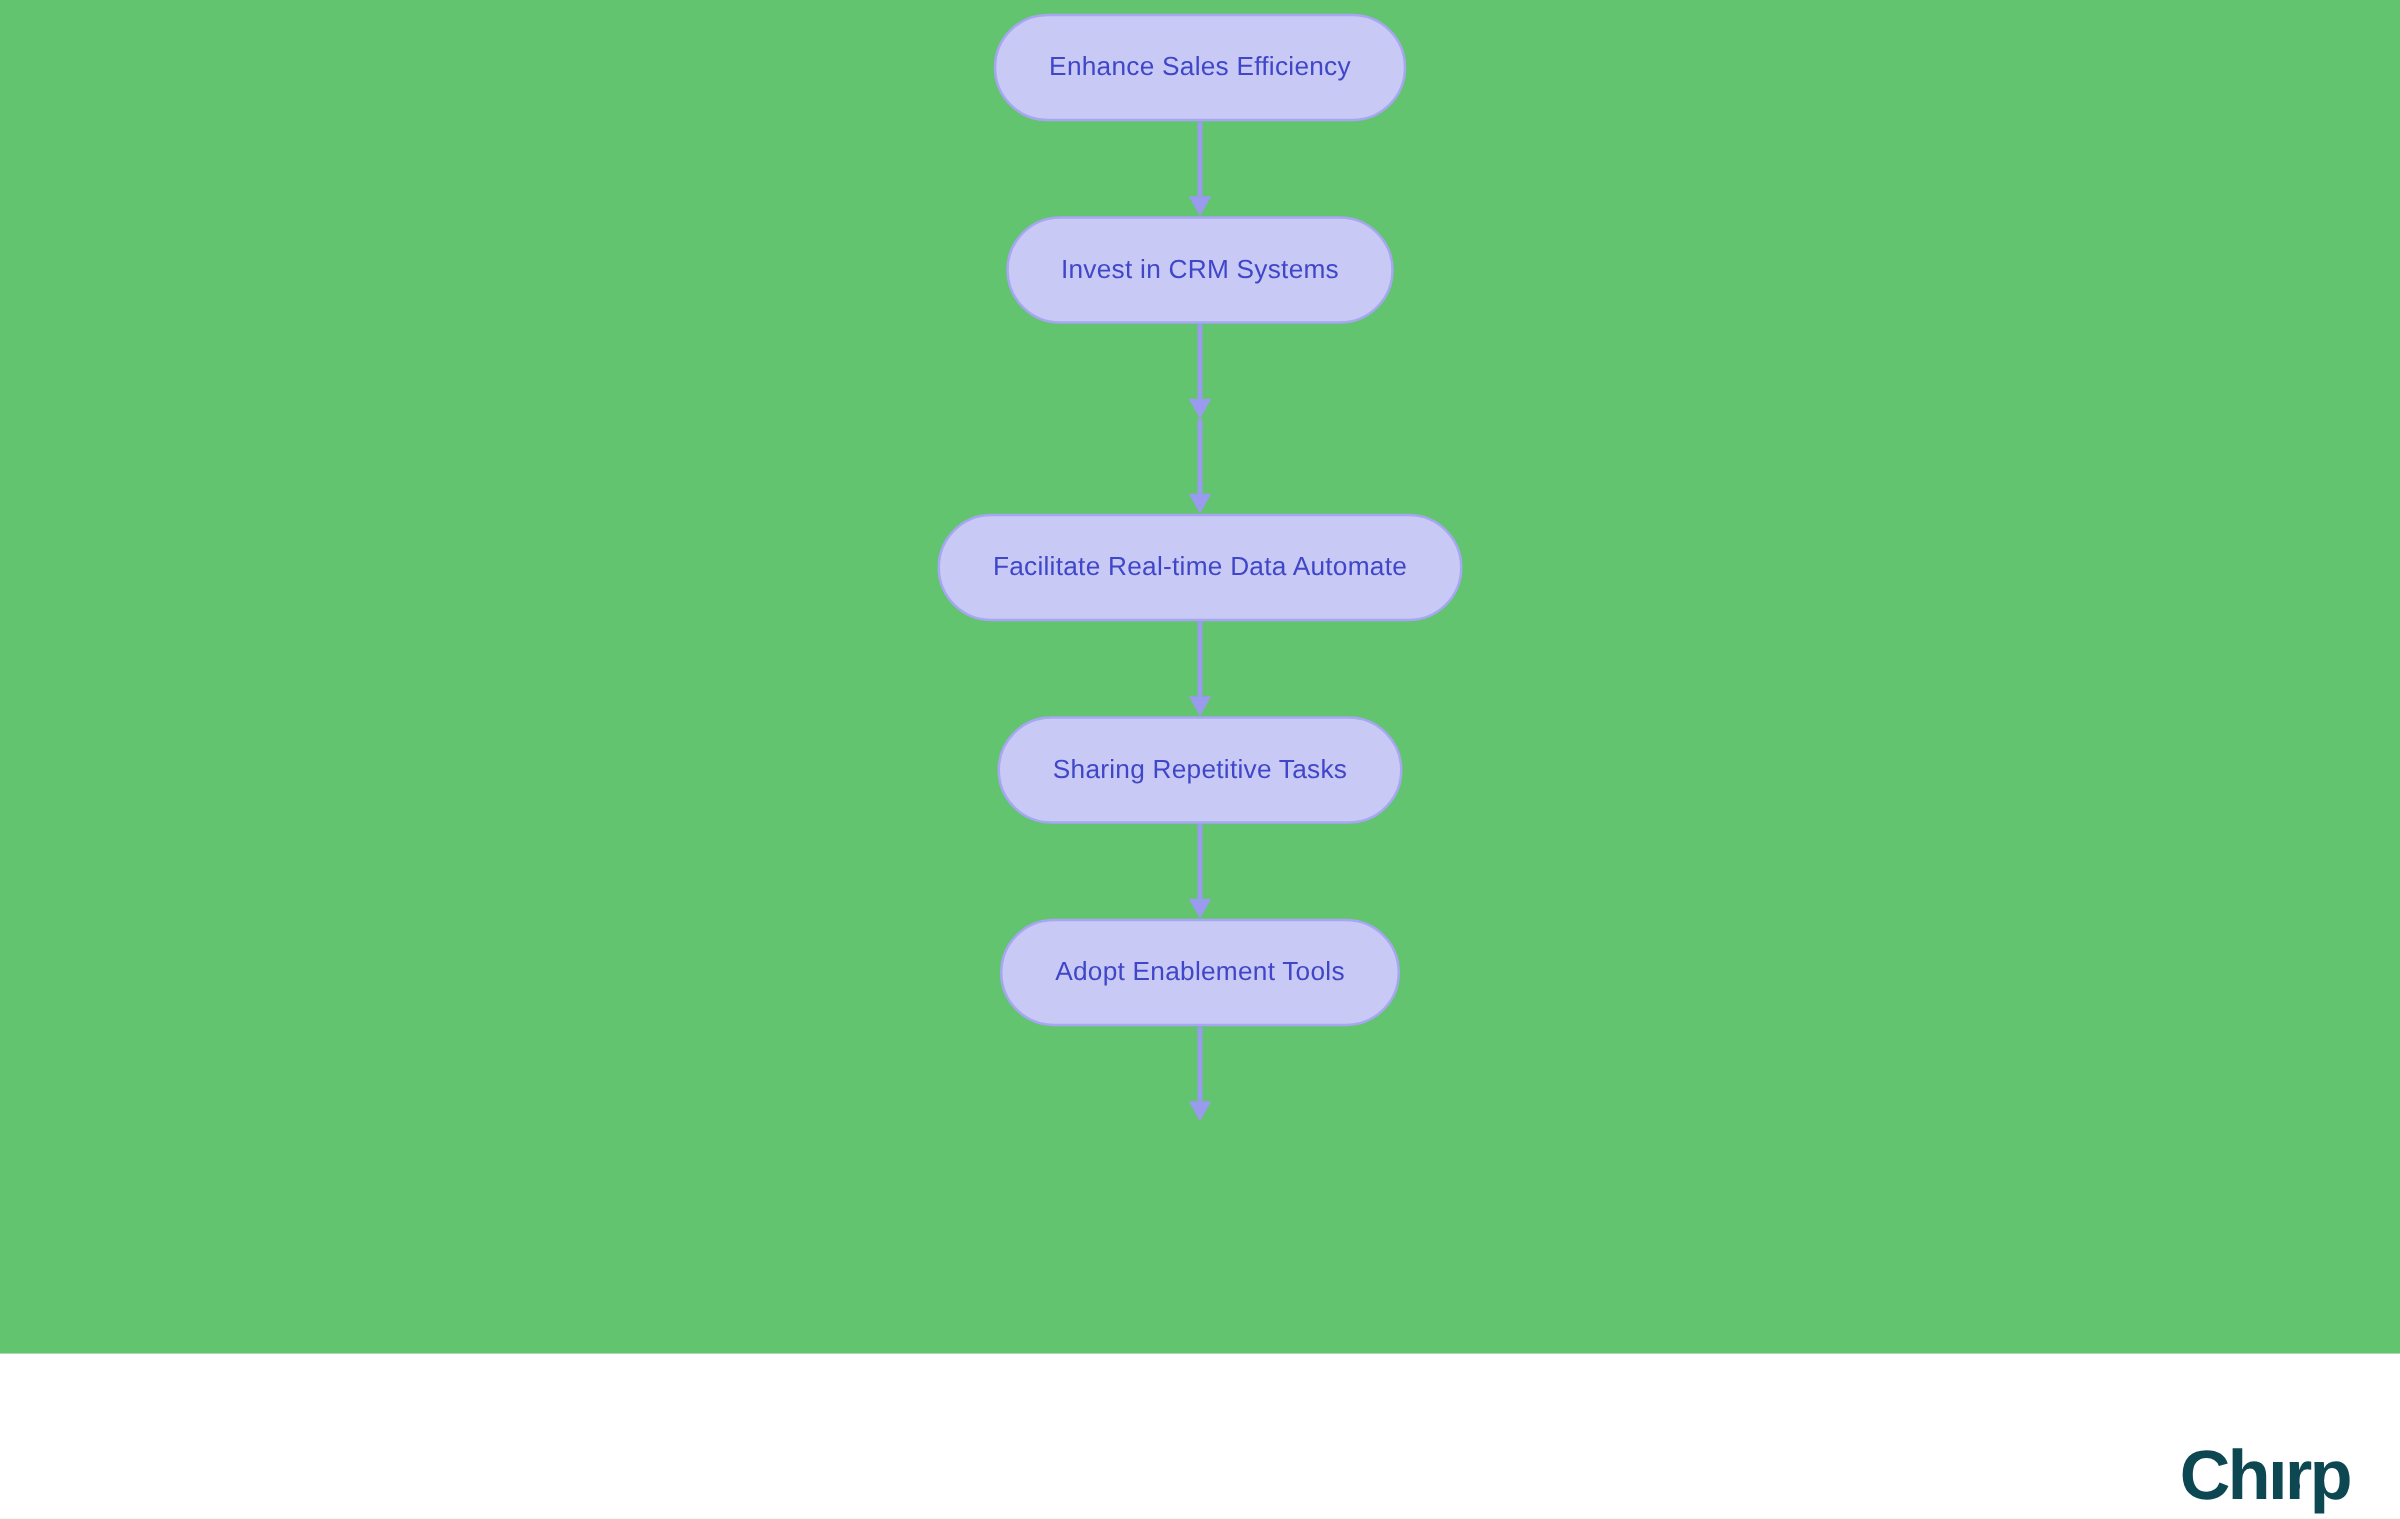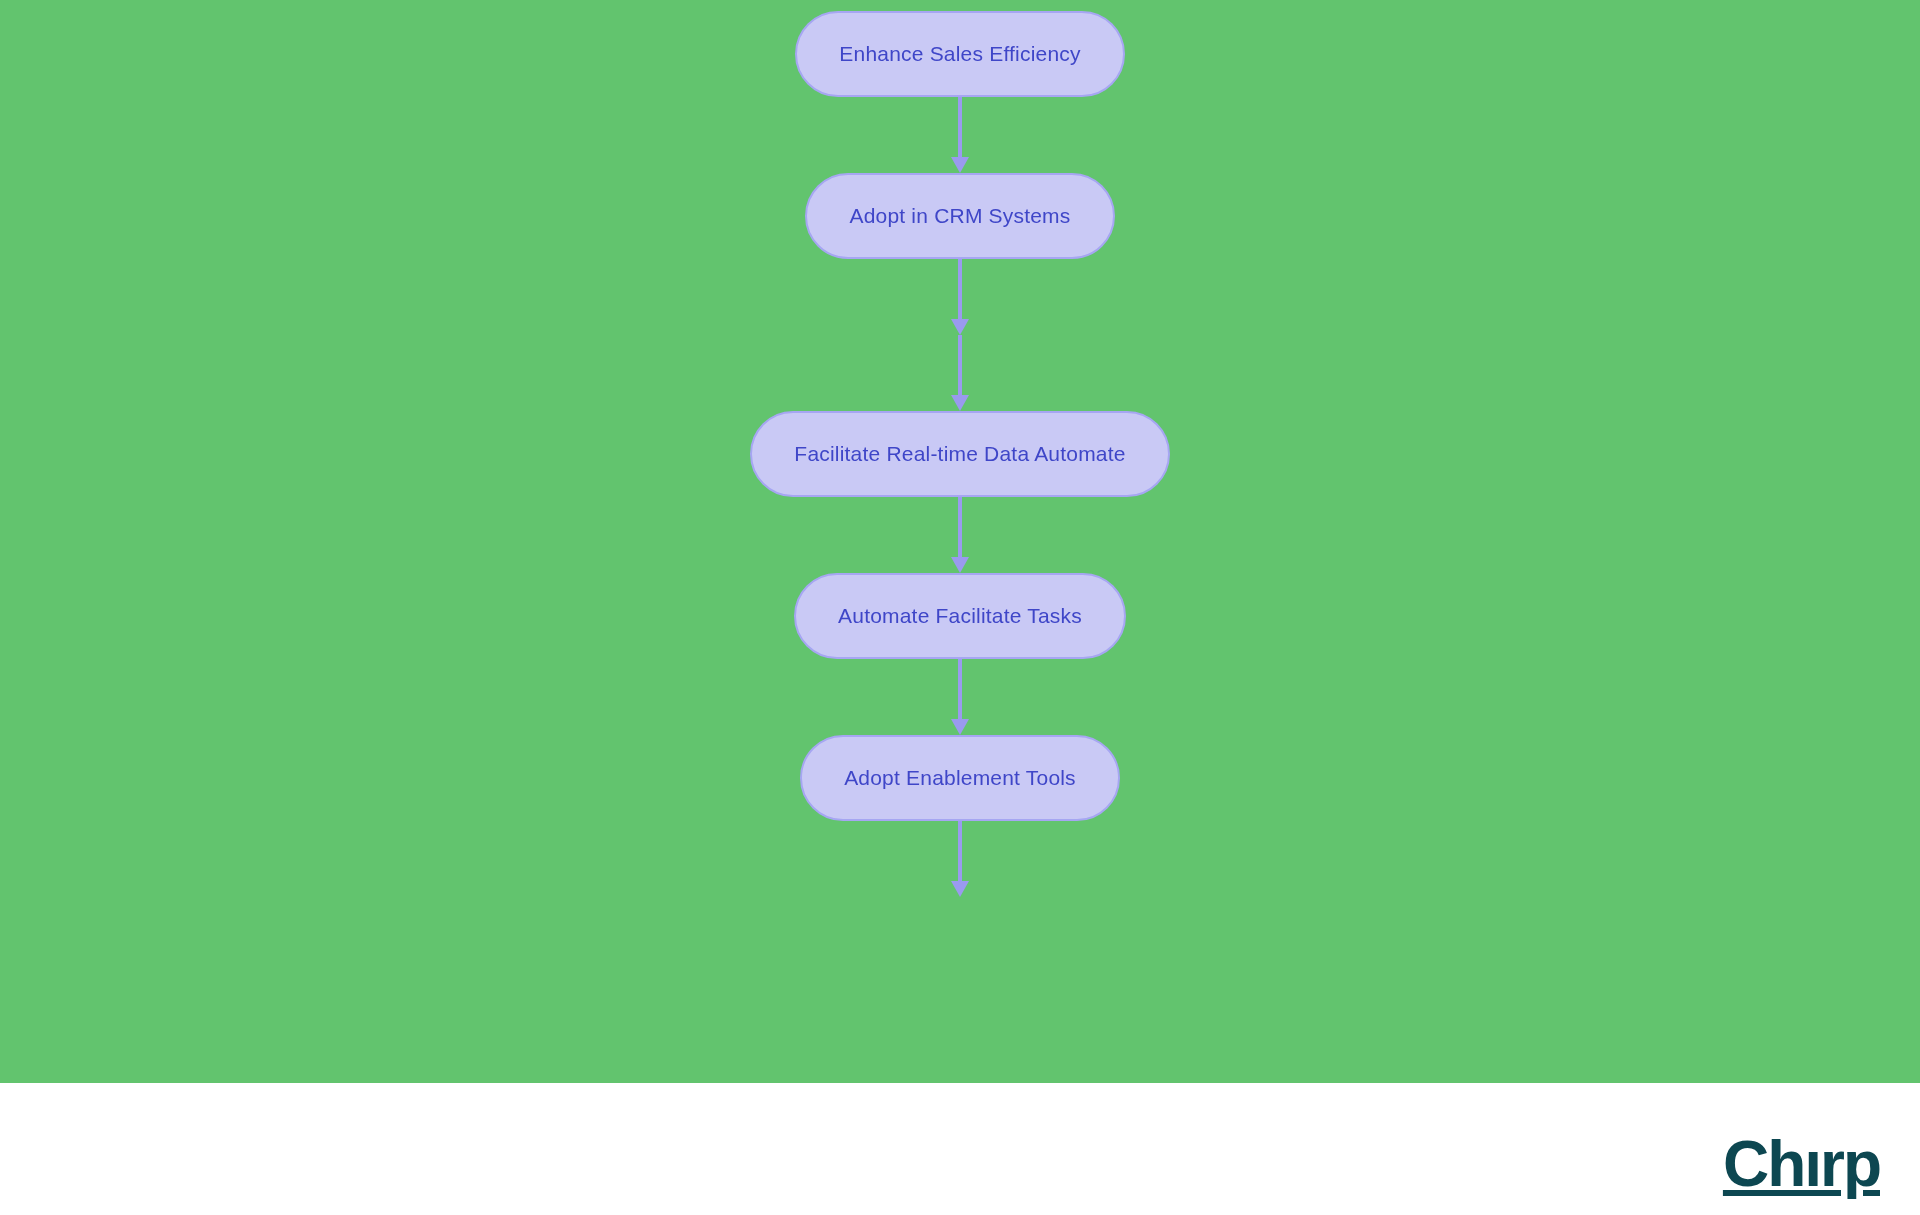--- a/index.html
+++ b/index.html
@@ -40,58 +40,58 @@
     width:0;height:0;
     border-left:9px solid transparent;
     border-right:9px solid transparent;
     border-top:16px solid var(--arrow);
   }
   .footer{
     flex:1 1 auto;background:var(--footer-bg);
     position:relative;
   }
   .logo{
-    position:absolute;right:40px;bottom:16px;
+    position:absolute;right:40px;bottom:4px;
     display:inline-block;position:absolute;
-    font-size:64px;font-weight:600;letter-spacing:-2px;
-    color:var(--logo);line-height:1.1;text-decoration:underline;
+    font-size:56px;font-weight:600;letter-spacing:-2px;
+    color:var(--logo);line-height:1.1;
   }
   .logo-dot{
     position:absolute;
     left:65%;top:36px;
     width:8px;height:8px;border-radius:50%;
     background:var(--logo);
   }
 </style>
 </head>
 <body>
 
 <div class="page">
   <div class="canvas">
     <div class="flow">
         <div class="flow-node">Enhance Sales Efficiency</div>
         <div class="flow-arrow">
           <div class="arrow-line"></div>
           <div class="arrow-head"></div>
         </div>
-        <div class="flow-node">Adopt in CRM Systems</div>
+        <div class="flow-node">Invest in CRM Systems</div>
         <div class="flow-arrow">
           <div class="arrow-line"></div>
           <div class="arrow-head"></div>
         </div>
         <div class="flow-arrow">
           <div class="arrow-line"></div>
           <div class="arrow-head"></div>
         </div>
         <div class="flow-node">Facilitate Real-time Data Automate</div>
         <div class="flow-arrow">
           <div class="arrow-line"></div>
           <div class="arrow-head"></div>
         </div>
-        <div class="flow-node">Automate Facilitate Tasks</div>
+        <div class="flow-node">Sharing Repetitive Tasks</div>
         <div class="flow-arrow">
           <div class="arrow-line"></div>
           <div class="arrow-head"></div>
         </div>
         <div class="flow-node">Adopt Enablement Tools</div>
         <div class="flow-arrow">
           <div class="arrow-line"></div>
           <div class="arrow-head"></div>
         </div>
       </div>

